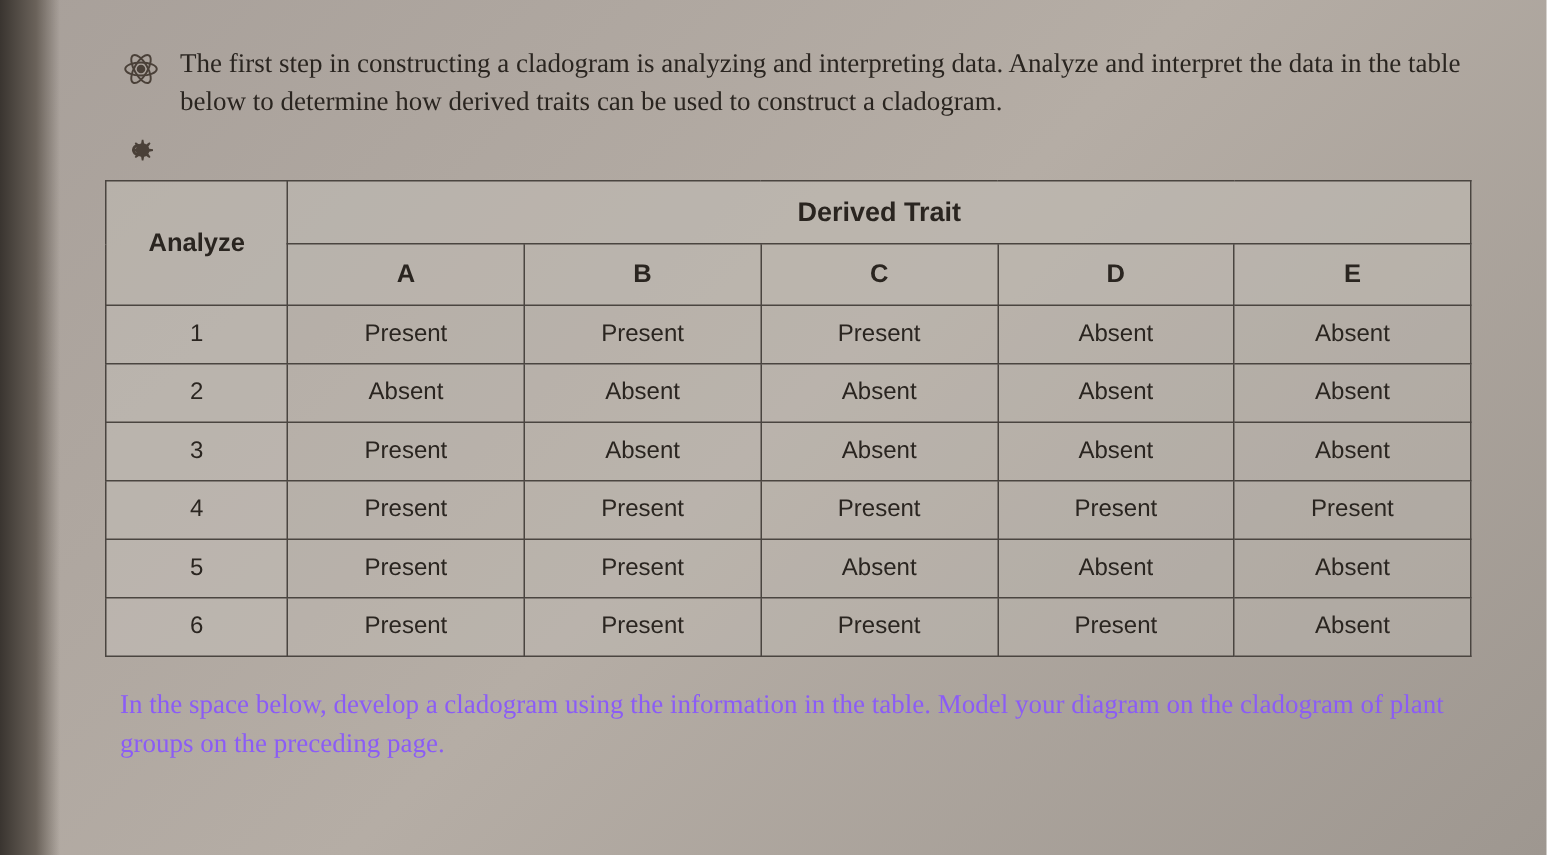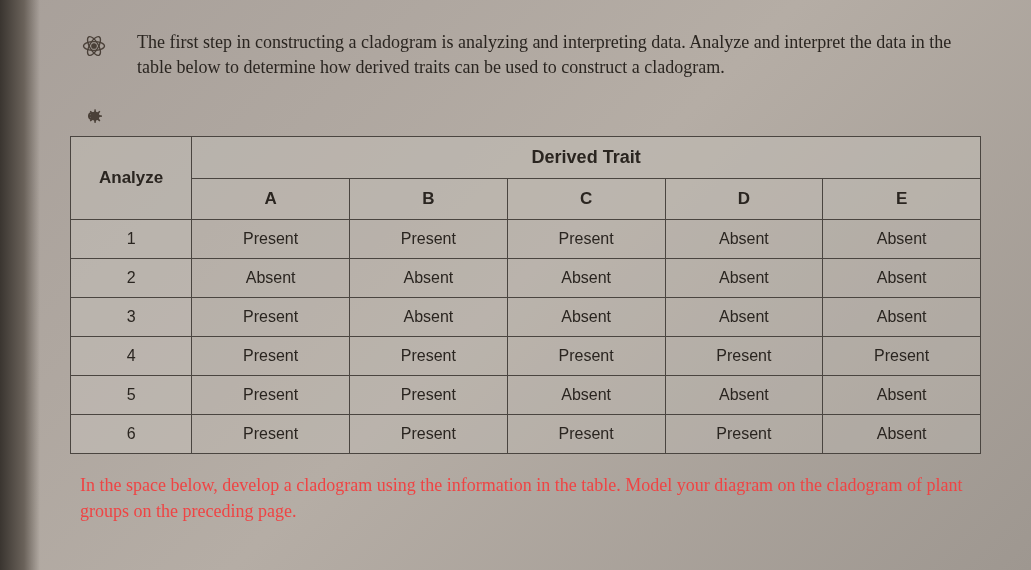--- a/index.html
+++ b/index.html
@@ -22,22 +22,22 @@
       position: absolute;
       left: 0;
       top: 0;
       width: 40px;
       height: 100%;
       background: linear-gradient(90deg, #3a3530 0%, #6a625a 60%, transparent 100%);
     }
     .intro {
       display: flex;
       align-items: flex-start;
-      gap: 29px;
-      margin-bottom: 24px;
+      gap: 12px;
+      margin-bottom: 8px;
       padding-left: 10px;
     }
     .atom-icon {
       flex-shrink: 0;
       width: 28px;
       height: 28px;
       margin-top: 2px;
     }
     .atom-icon svg {
       width: 100%;
@@ -93,21 +93,21 @@
       font-size: 16px;
     }
     .species-col {
       width: 90px;
       font-weight: normal;
       background: rgba(195, 190, 183, 0.35);
     }
     .footer-text {
       font-size: 18px;
       line-height: 1.45;
-      color: #ef4444;
+      color: #8b5cf6;
       padding: 0 10px;
     }
   </style>
 </head>
 <body>
 
 <div class="intro">
   <div class="atom-icon">
     <svg viewBox="0 0 32 32">
       <circle cx="16" cy="16" r="2.5" fill="#4a4038"></circle>

